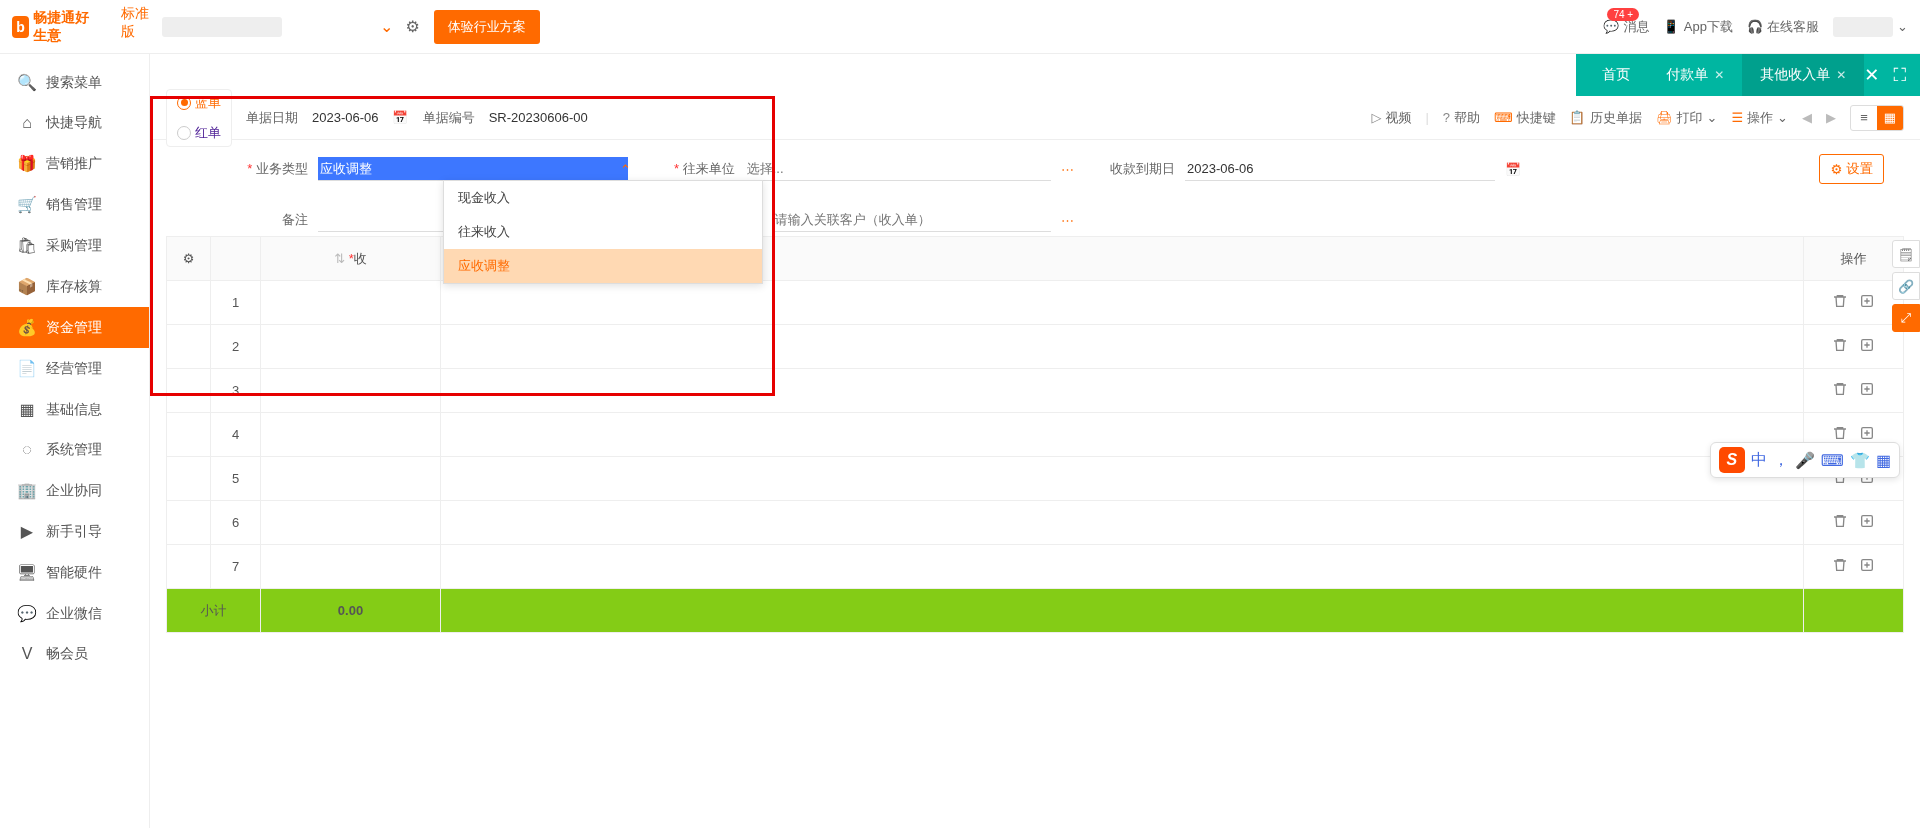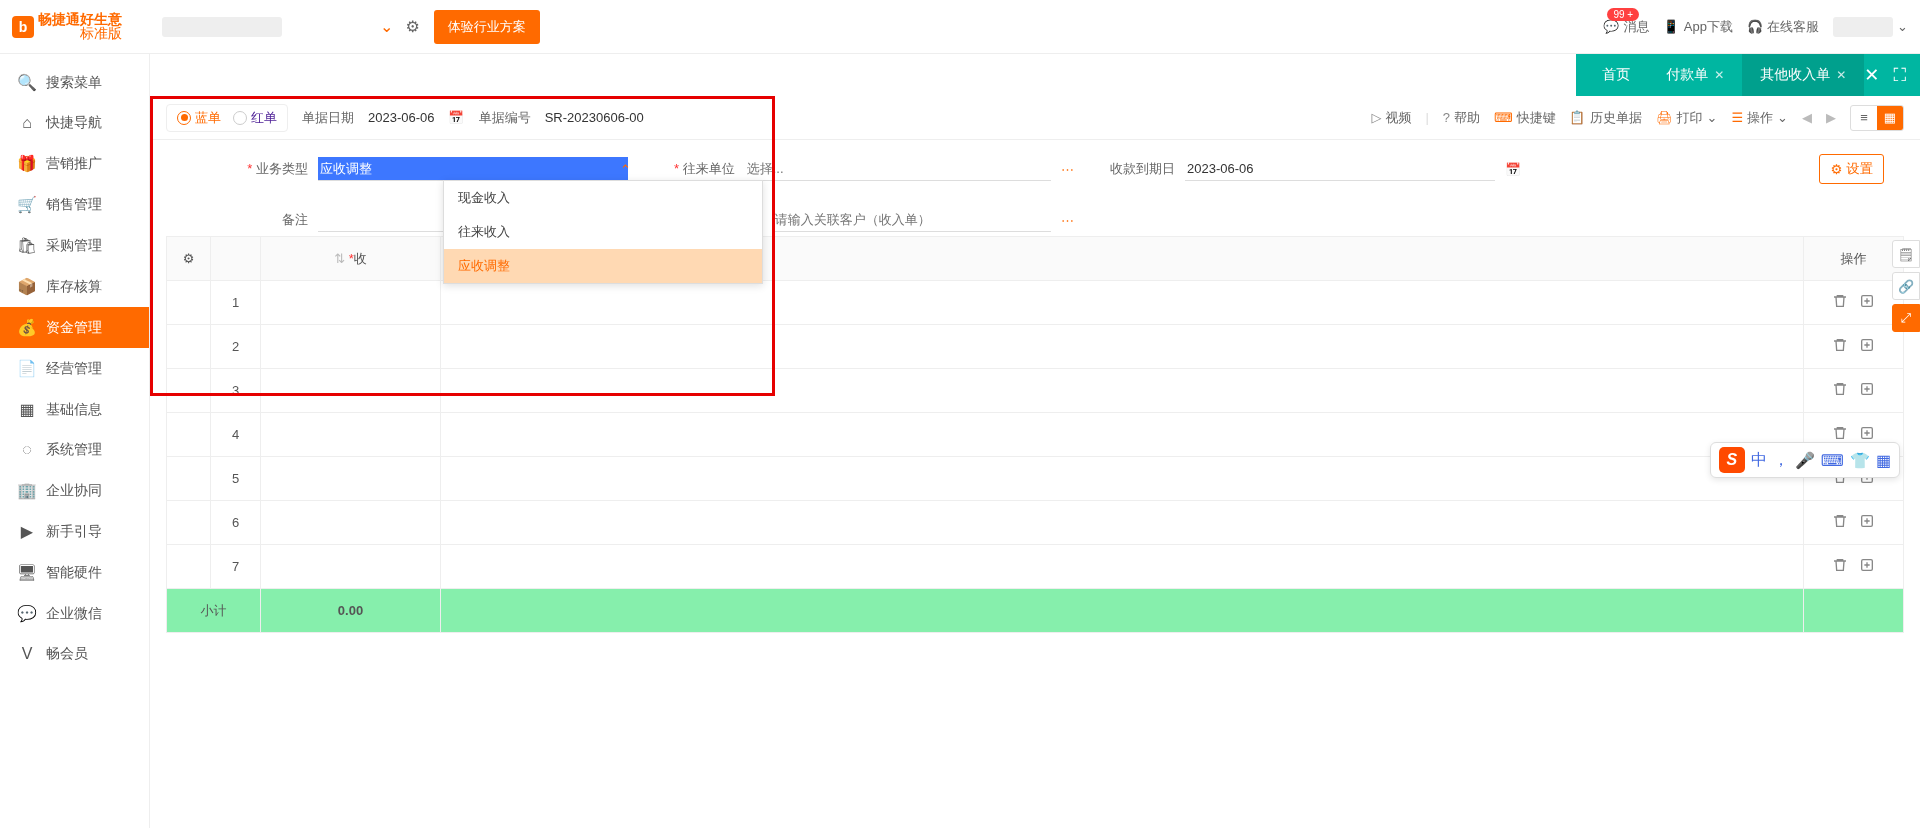--- a/index.html
+++ b/index.html
@@ -4,21 +4,21 @@
   <style>
     * { margin: 0; padding: 0; box-sizing: border-box; }
     body { font-family: "Microsoft YaHei", Arial, sans-serif; font-size: 13px; color: #333; background: #fff; overflow: hidden; }
     
     
     .top-header { height: 54px; display: flex; align-items: center; padding: 0 12px; border-bottom: 1px solid #eee; }
     .logo-area { display: flex; align-items: center; width: 140px; }
     .logo-icon { width: 22px; height: 22px; background: #ff6a00; border-radius: 4px; color: #fff; display: flex; align-items: center; justify-content: center; font-weight: bold; font-size: 14px; margin-right: 4px; }
     .logo-text { color: #ff6a00; font-weight: bold; font-size: 14px; }
     .logo-sub { color: #ff6a00; font-size: 14px; margin-left: 26px; margin-top: -4px; }
-    .logo-col { display: flex; flex-direction: column; text-align: right; }
+    .logo-col { display: flex; flex-direction: row; }
     .org-area { margin-left: 10px; color: #aaa; display: flex; align-items: center; gap: 8px; }
     .org-name { background: #eee; width: 120px; height: 20px; border-radius: 3px; }
     .chevron-down { color: #ff6a00; font-size: 16px; margin-left: 90px; }
     .gear-icon { color: #666; font-size: 16px; margin-left: 12px; }
     .orange-btn { background: #ff6a00; color: #fff; border: none; padding: 8px 14px; border-radius: 3px; margin-left: 14px; cursor: pointer; font-size: 13px; }
     .top-right { margin-left: auto; display: flex; align-items: center; gap: 14px; color: #666; }
     .top-right-item { display: flex; align-items: center; gap: 4px; cursor: pointer; position: relative; }
     .badge { background: #ff4040; color: #fff; border-radius: 9px; font-size: 10px; padding: 1px 6px; position: absolute; top: -10px; left: 4px; }
     .avatar-ph { width: 60px; height: 20px; background: #eee; border-radius: 3px; }
     
@@ -36,21 +36,21 @@
     
     
     .tabs-bar { height: 42px; background: #00b6a1; display: flex; align-items: center; padding-left: 8px; }
     .tab { color: #fff; padding: 0 18px; height: 100%; display: flex; align-items: center; gap: 6px; cursor: pointer; font-size: 14px; }
     .tab.active { background: #00a08d; }
     .tab-close { font-size: 12px; opacity: 0.8; }
     .tabs-right { margin-left: auto; display: flex; align-items: center; gap: 14px; padding-right: 14px; color: #fff; font-size: 18px; }
     
     
     .toolbar { height: 44px; display: flex; align-items: center; padding: 0 16px; border-bottom: 1px solid #eee; gap: 14px; font-size: 13px; color: #555; }
-    .radio-group { display: flex; align-items: center; gap: 12px; background: #fff; padding: 4px 10px; border-radius: 4px; border: 1px solid #eee; }
+    .radio-group { display: flex; align-items: center; gap: 12px; background: #fff; padding: 4px 10px; border-radius: 4px; border: 1px solid #eee; flex-direction: column; }
     .radio-item { display: flex; align-items: center; gap: 4px; cursor: pointer; }
     .radio-circle { width: 14px; height: 14px; border: 1px solid #ccc; border-radius: 50%; display: inline-flex; align-items: center; justify-content: center; }
     .radio-circle.checked { border-color: #ff6a00; }
     .radio-circle.checked::after { content: ''; width: 7px; height: 7px; background: #ff6a00; border-radius: 50%; }
     .radio-blue { color: #ff6a00; }
     .radio-red { color: #4c1d95; }
     .tb-label { color: #666; }
     .tb-value { color: #333; }
     .cal-icon { color: #ff6a00; }
     .toolbar-right { margin-left: auto; display: flex; align-items: center; gap: 14px; color: #666; }
@@ -87,21 +87,21 @@
     .table-wrap { padding: 0 16px; flex: 1; overflow: auto; }
     .data-table { width: 100%; border-collapse: collapse; border: 1px solid #eee; }
     .data-table th, .data-table td { border: 1px solid #eee; height: 44px; padding: 0 8px; text-align: center; font-size: 13px; color: #555; }
     .data-table th { background: #fafafa; font-weight: normal; }
     .th-gear { width: 44px; }
     .th-row { width: 50px; }
     .th-amt { width: 180px; text-align: left; }
     .ops-col { width: 100px; }
     .ops-cell { text-align: center; }
     .op-icon { color: #888; cursor: pointer; margin: 0 4px; display: inline-flex; }
-    .subtotal td { background: #86efac; }
+    .subtotal td { background: #84cc16; }
     .subtotal .row-label { font-weight: normal; }
     .amt-val { text-align: right; padding-right: 12px; font-weight: bold; }
     
     
     .right-rail { position: fixed; right: 0; top: 240px; display: flex; flex-direction: column; gap: 4px; z-index: 100; }
     .rail-btn { width: 28px; height: 28px; background: #fff; border: 1px solid #ddd; display: flex; align-items: center; justify-content: center; color: #666; cursor: pointer; border-radius: 3px 0 0 3px; }
     .rail-btn.orange { background: #ff6a00; color: #fff; border-color: #ff6a00; }
     
     
     .ime-bar { position: fixed; right: 20px; bottom: 350px; display: flex; align-items: center; gap: 6px; background: #fff; border: 1px solid #ddd; border-radius: 6px; padding: 4px 8px; box-shadow: 0 2px 6px rgba(0,0,0,0.1); z-index: 200; }
@@ -125,21 +125,21 @@
     </div>
   </div>
   <div class="org-area">
     <span class="org-name"></span>
     <span class="chevron-down">⌄</span>
   </div>
   <span class="gear-icon">⚙</span>
   <button class="orange-btn">体验行业方案</button>
   <div class="top-right">
     <div class="top-right-item">
-      <span class="badge">99 +</span>
+      <span class="badge">74 +</span>
       <span>💬</span>
       <span>消息</span>
     </div>
     <div class="top-right-item">
       <span>📱</span>
       <span>App下载</span>
     </div>
     <div class="top-right-item">
       <span>🎧</span>
       <span>在线客服</span>

